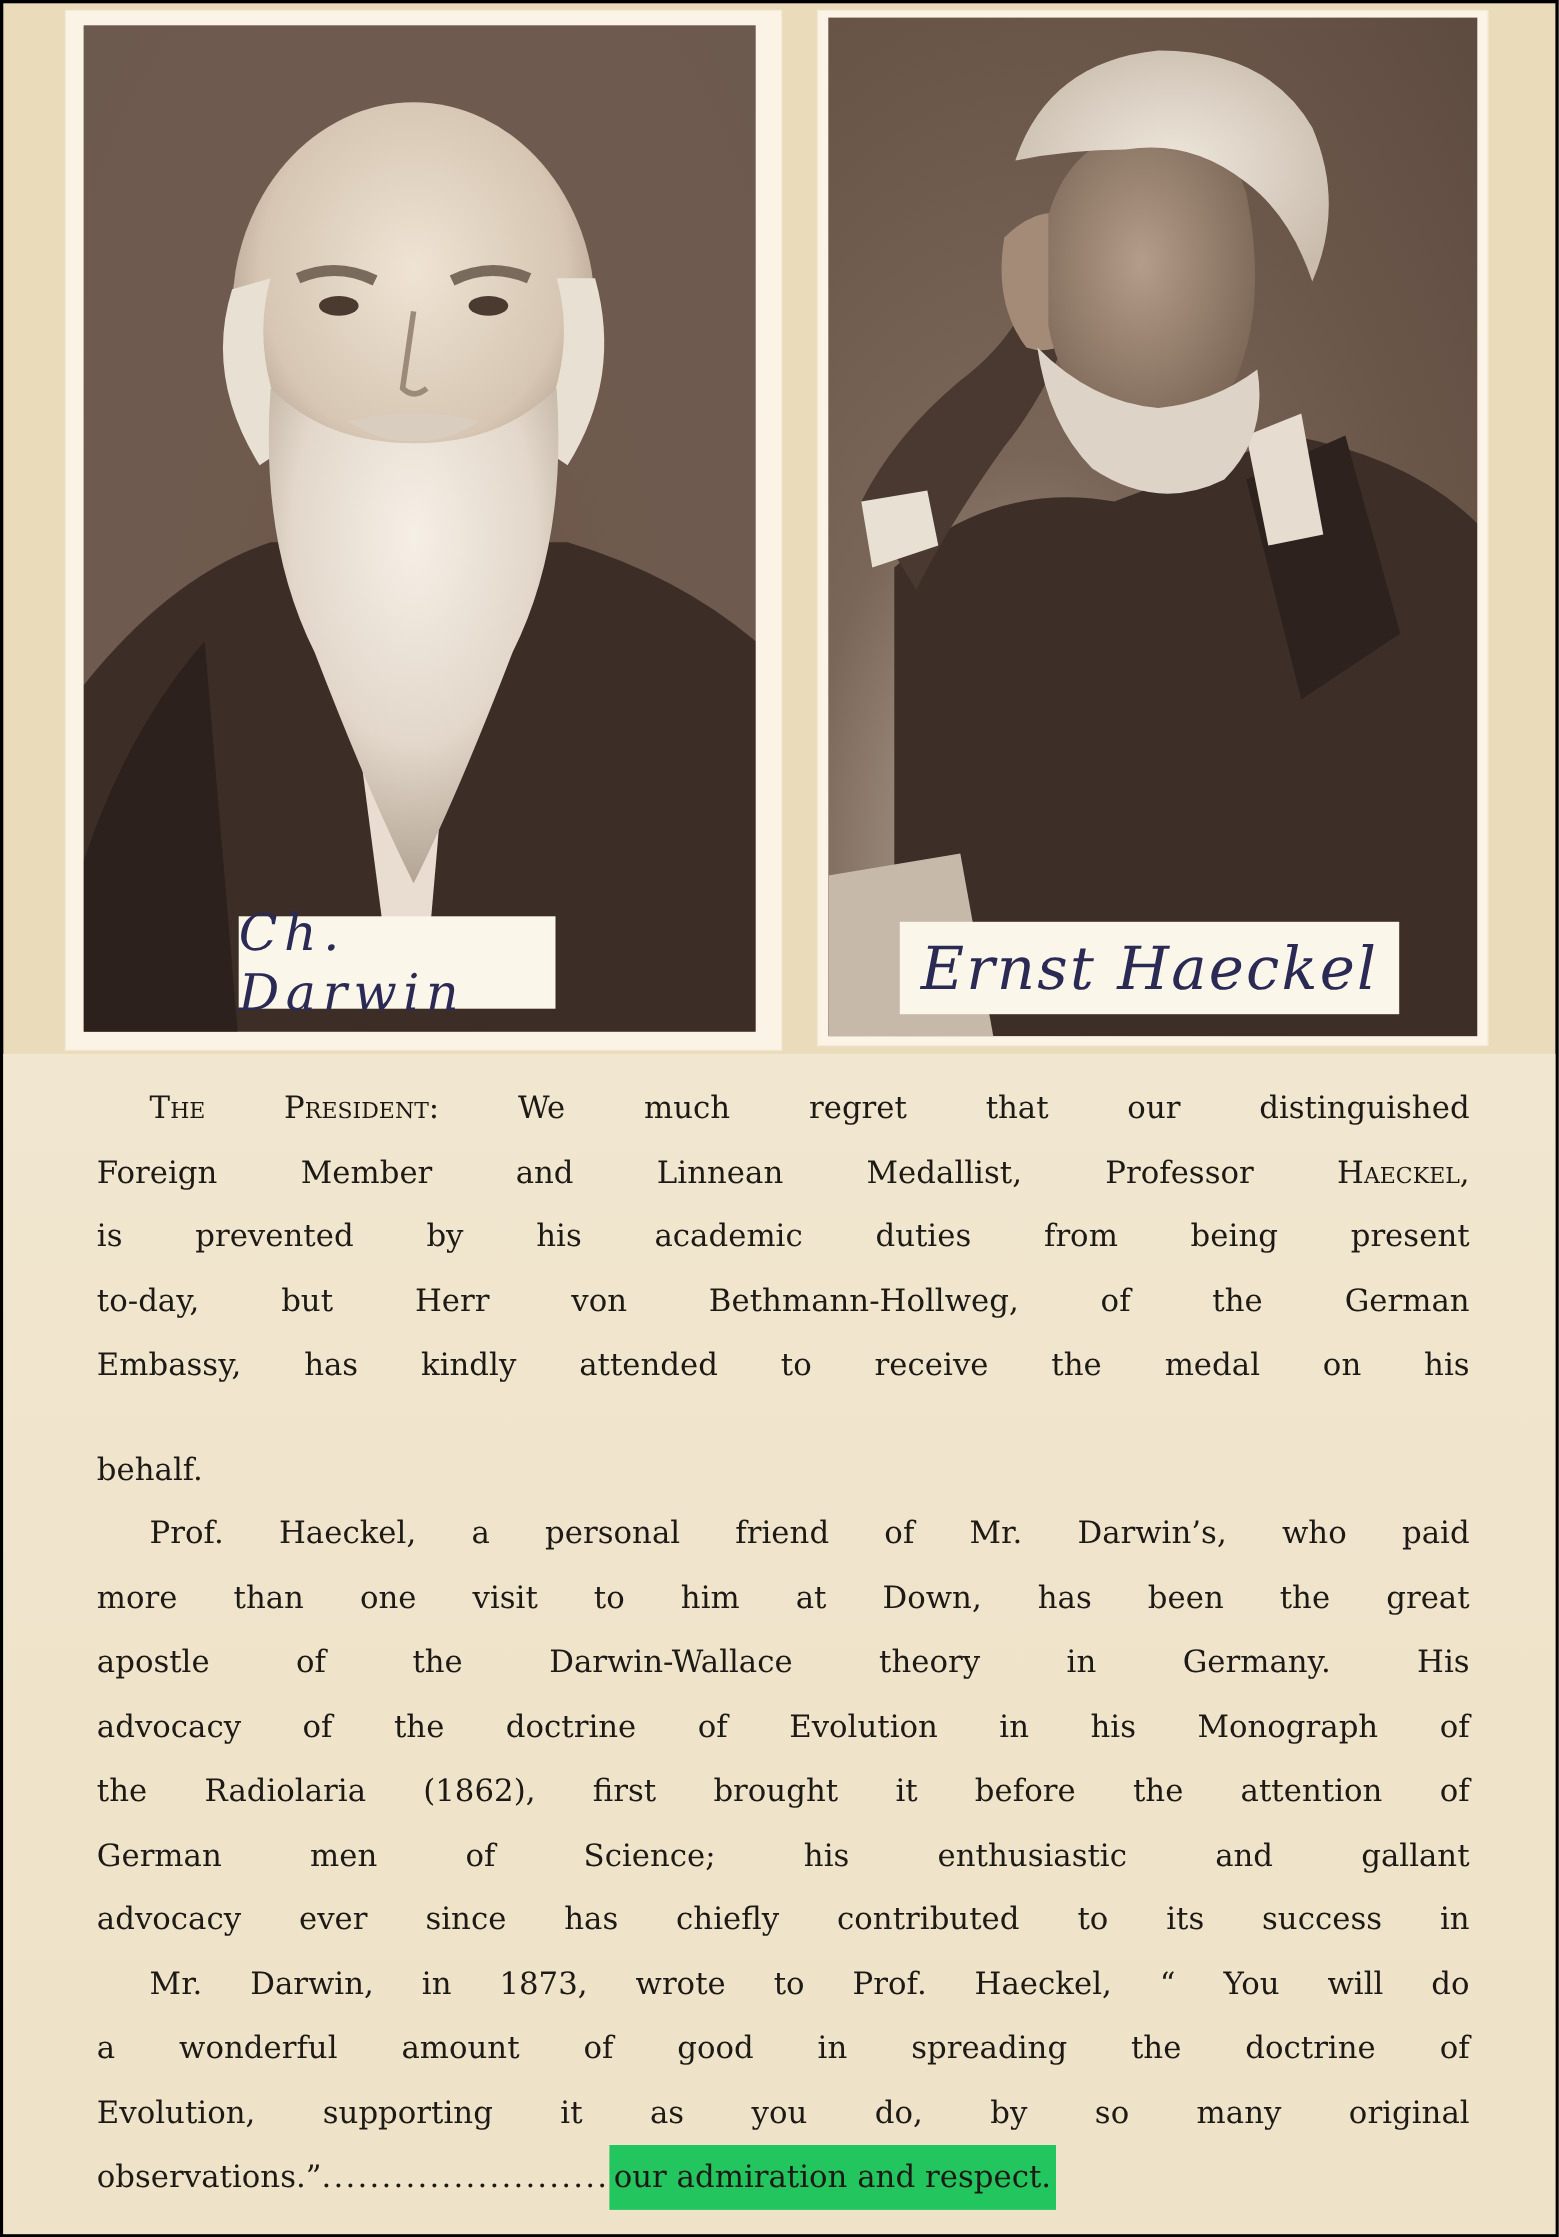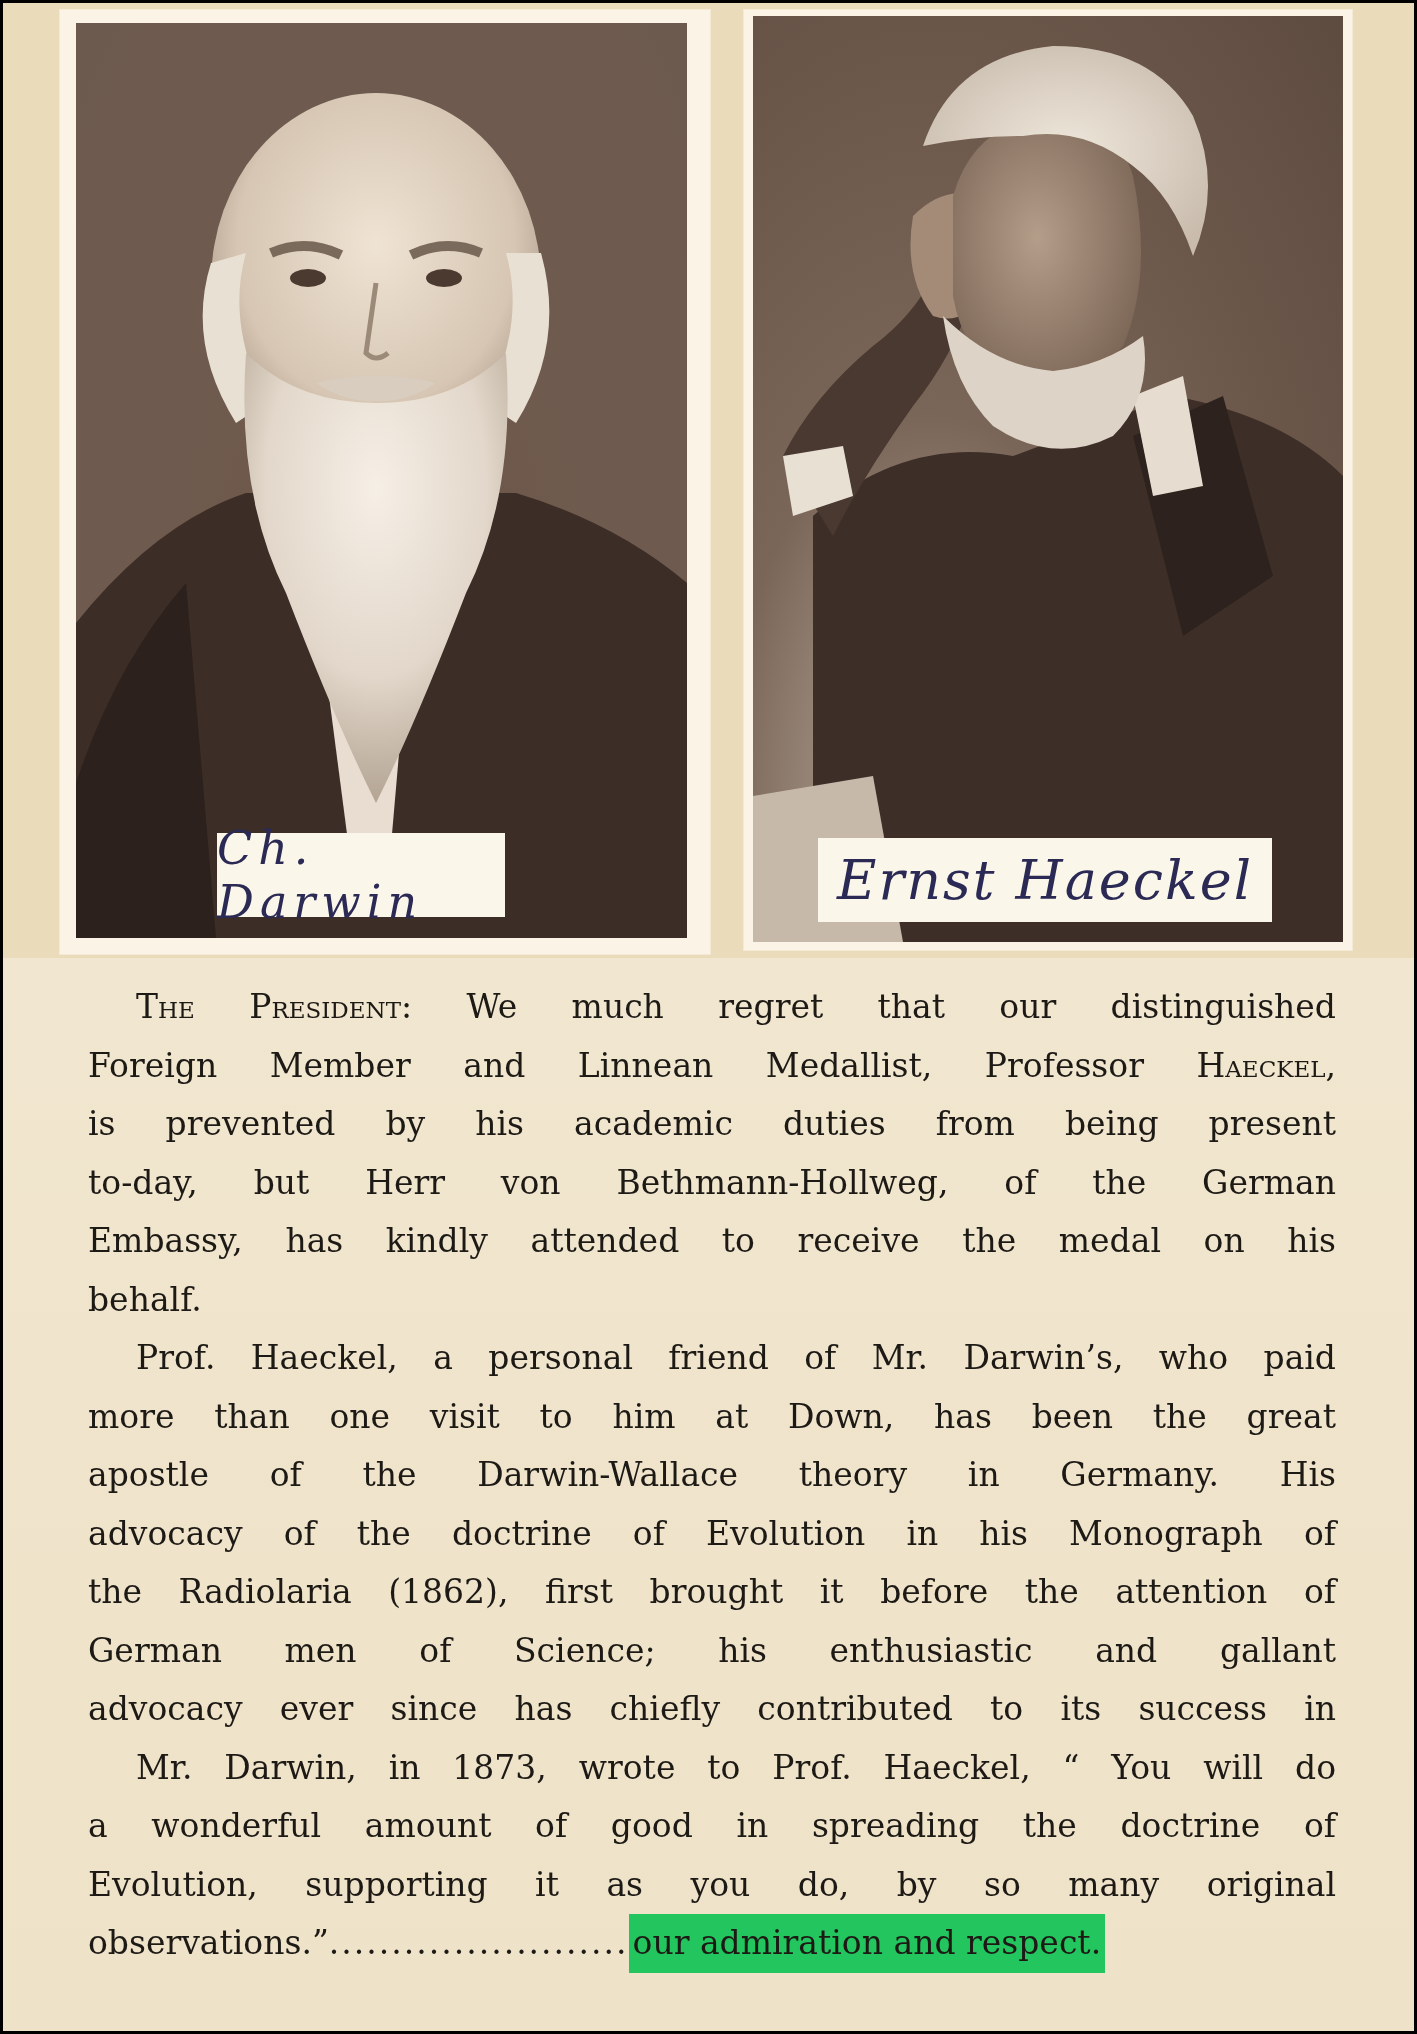--- a/index.html
+++ b/index.html
@@ -38,28 +38,28 @@
     font-family: "DejaVu Serif", serif; font-style: italic;
     color: #2b2a55;
   }
   .mount.left  .sig { left: 158px; top: 824px; width: 288px; height: 84px; font-size: 46px; letter-spacing: 6px; }
   .mount.right .sig { left: 75px;  top: 829px; width: 454px; height: 84px; font-size: 54px; letter-spacing: 2px; }
 
   .body-text {
     position: absolute; left: 85px; top: 975px; width: 1248px;
     color: #1d1a16;
     font-family: "DejaVu Serif", "Liberation Serif", serif;
-    font-size: 33px;
+    font-size: 28px;
     line-height: 58.5px;
   }
   .line {
     display: block; white-space: nowrap; text-align: justify;
     text-align-last: justify; height: 58.5px;
   }
-  .line.last { text-align-last: left; }
+  .line.last { text-align-last: left; margin-top: 36px; }
   .line.indent { padding-left: 48px; }
   .sc { font-variant: small-caps; }
   .final-line {
     display: flex; white-space: nowrap;
   }
   .dots { letter-spacing: 2px; }
   .final-highlight { background: #22c55e; padding: 0 4px; }
 </style>
 </head>
 <body>

